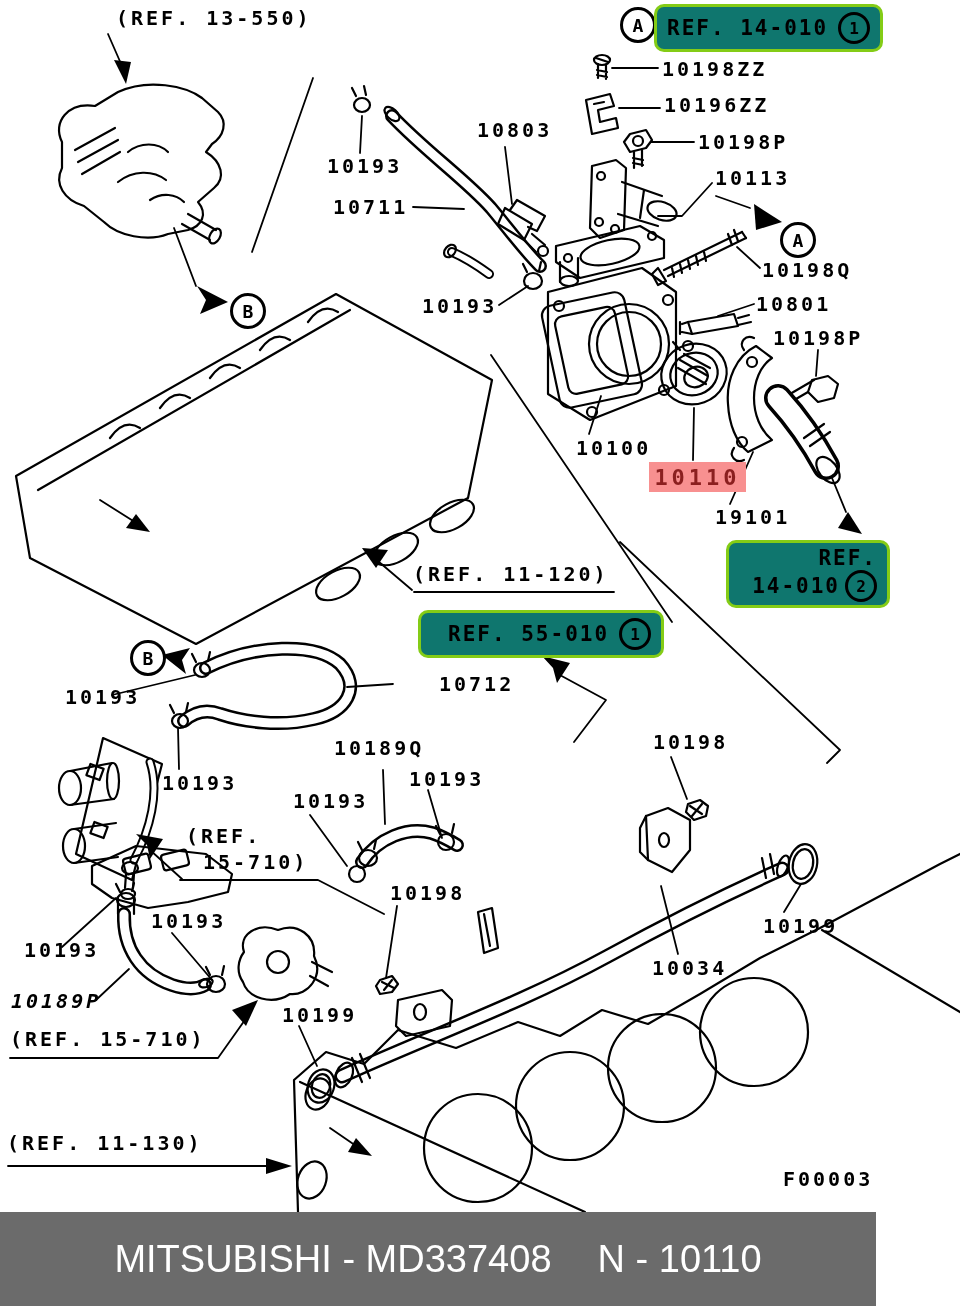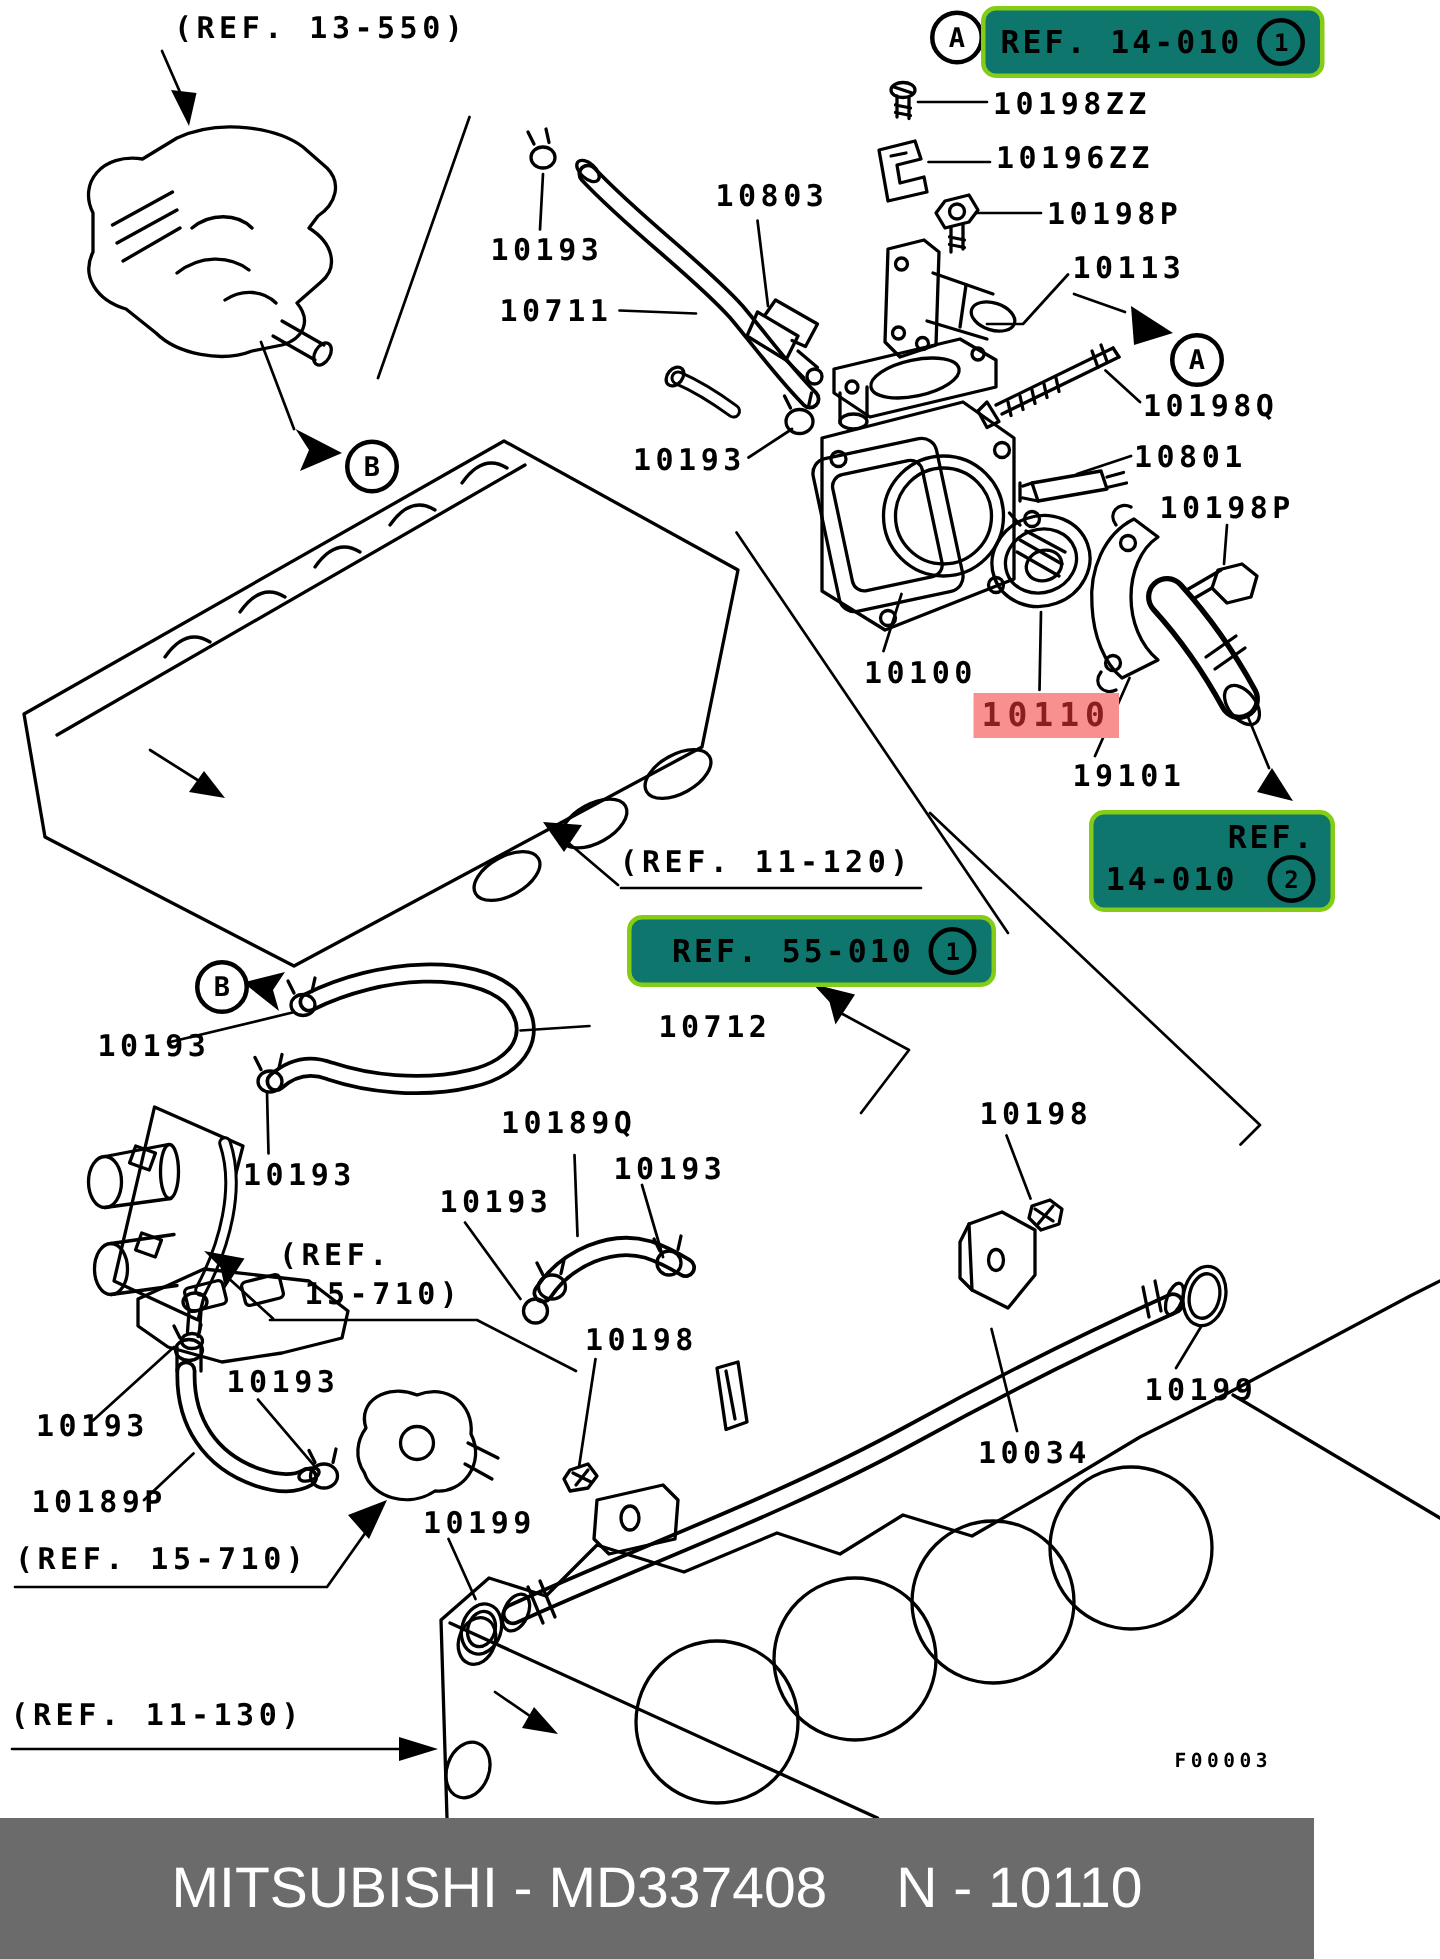--- a/index.html
+++ b/index.html
@@ -21,21 +21,21 @@
   #art .tube-o4{stroke-width:9;} #art .tube-i4{stroke:#fff;stroke-width:5;}
   .callout{position:absolute;font:bold 20px "DejaVu Sans Mono",monospace;letter-spacing:3px;
            color:#000;white-space:nowrap;z-index:3;text-align:center;}
   .hl{position:absolute;background:var(--highlight-bg);color:var(--highlight-text);
       font:bold 22px "DejaVu Sans Mono",monospace;letter-spacing:4px;display:flex;
       align-items:center;justify-content:center;z-index:3;}
   .refbox{position:absolute;border:3px solid #84cc16;border-radius:10px;background:#0f766e;
           display:flex;align-items:center;gap:10px;padding:4px 10px;z-index:3;}
   .refbox .rtext{font:bold 21px "DejaVu Sans Mono",monospace;letter-spacing:2px;white-space:nowrap;}
   .refbox.two{flex-direction:column;align-items:flex-end;gap:0;padding:3px 10px;}
-  .refbox.two .row{display:flex;align-items:center;gap:20px;}
+  .refbox.two .row{display:flex;align-items:center;gap:5px;}
   .badge{width:26px;height:26px;border:3px solid #000;border-radius:50%;flex:0 0 auto;
          display:flex;align-items:center;justify-content:center;
          font:bold 16px "DejaVu Sans Mono",monospace;}
   .marker{position:absolute;width:30px;height:30px;border:3px solid #000;border-radius:50%;
           background:#fff;display:flex;align-items:center;justify-content:center;
           font:bold 18px "DejaVu Sans Mono",monospace;z-index:3;}
   .footer{position:absolute;left:0;top:1212px;width:876px;height:94px;background:var(--footer-bg);
           display:flex;align-items:center;justify-content:center;z-index:4;}
   .footer-text{display:flex;gap:46px;color:var(--footer-text);
           font:400 38px "Liberation Sans",sans-serif;white-space:nowrap;}
@@ -328,28 +328,28 @@
       <div class="callout" style="left: 65px; top: 685px;">10193</div>
       <div class="callout" style="left: 334px; top: 736px;">10189Q</div>
       <div class="callout" style="left: 162px; top: 771px;">10193</div>
       <div class="callout" style="left: 293px; top: 789px;">10193</div>
       <div class="callout" style="left: 409px; top: 767px;">10193</div>
       <div class="callout" style="left: 186px; top: 824px;">(REF.</div>
       <div class="callout" style="left: 203px; top: 850px;">15-710)</div>
       <div class="callout" style="left: 390px; top: 881px;">10198</div>
       <div class="callout" style="left: 151px; top: 909px;">10193</div>
       <div class="callout" style="left: 24px; top: 938px;">10193</div>
-      <div class="callout" style="left: 21px; top: 989px;">10189P</div>
+      <div class="callout" style="left: 11px; top: 989px; font-style: italic;">10189P</div>
       <div class="callout" style="left: 10px; top: 1027px;">(REF. 15-710)</div>
       <div class="callout" style="left: 282px; top: 1003px;">10199</div>
       <div class="callout" style="left: 653px; top: 730px;">10198</div>
       <div class="callout" style="left: 763px; top: 914px;">10199</div>
       <div class="callout" style="left: 652px; top: 956px;">10034</div>
       <div class="callout" style="left: 7px; top: 1131px;">(REF. 11-130)</div>
-      <div class="callout" style="left: 783px; top: 1167px; font-size: 13px;">F00003</div>
+      <div class="callout" style="left: 783px; top: 1167px; font-size: 20px;">F00003</div>
     </div>
 
   <div class="footer">
     <div class="footer-text">
       <span>MITSUBISHI - MD337408</span>
       <span>N - 10110</span>
     </div>
   </div>
 
 </div>

